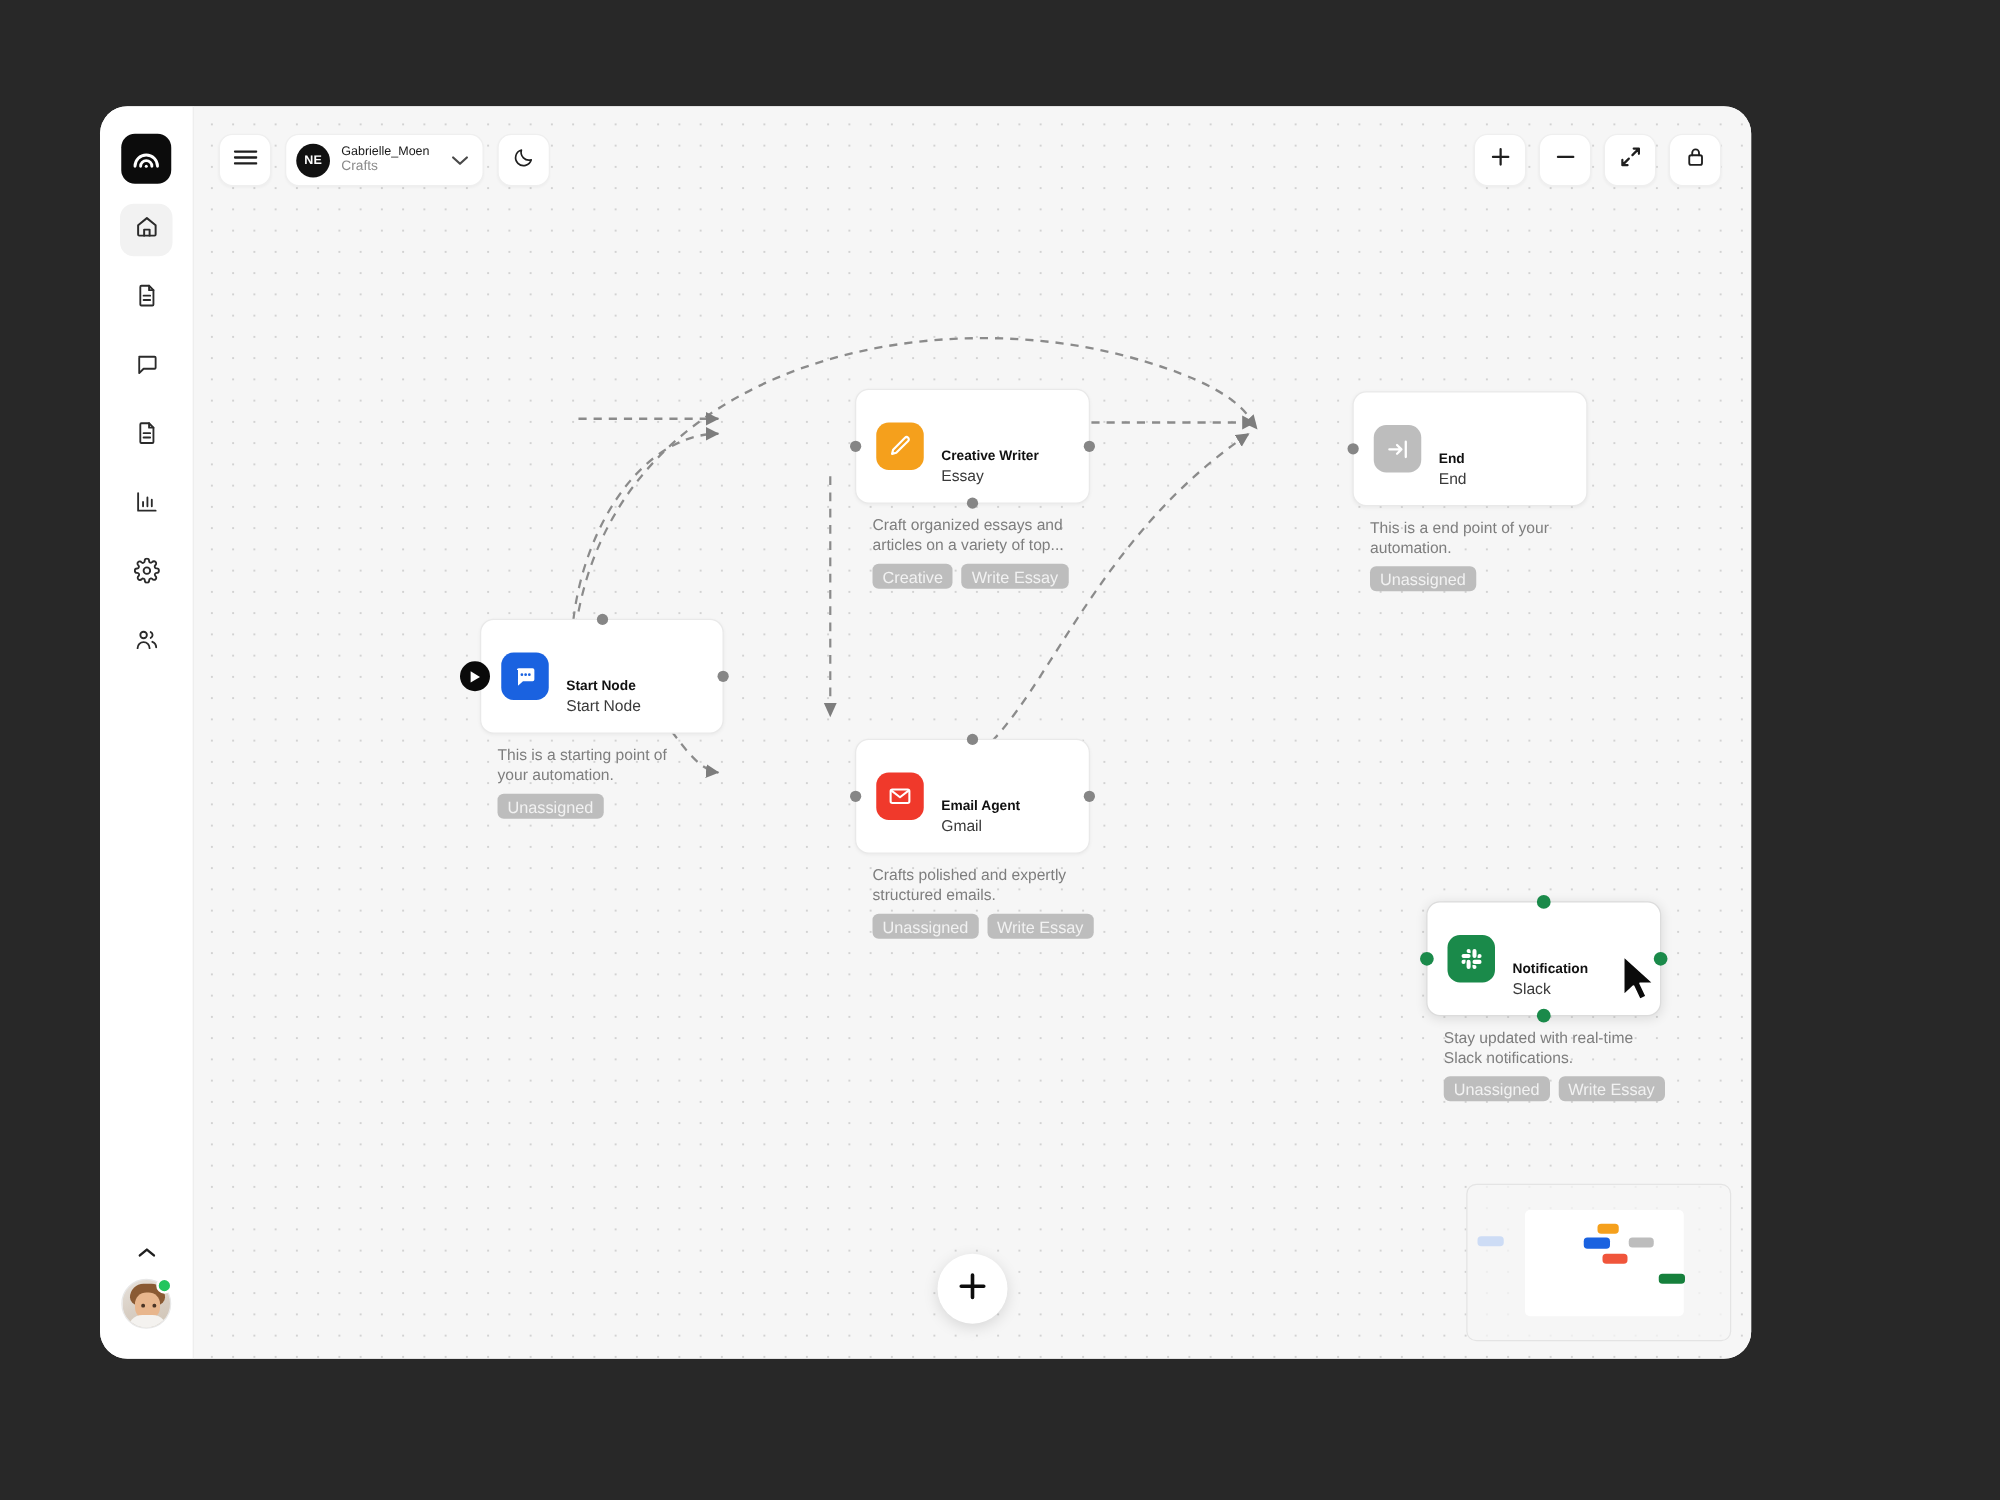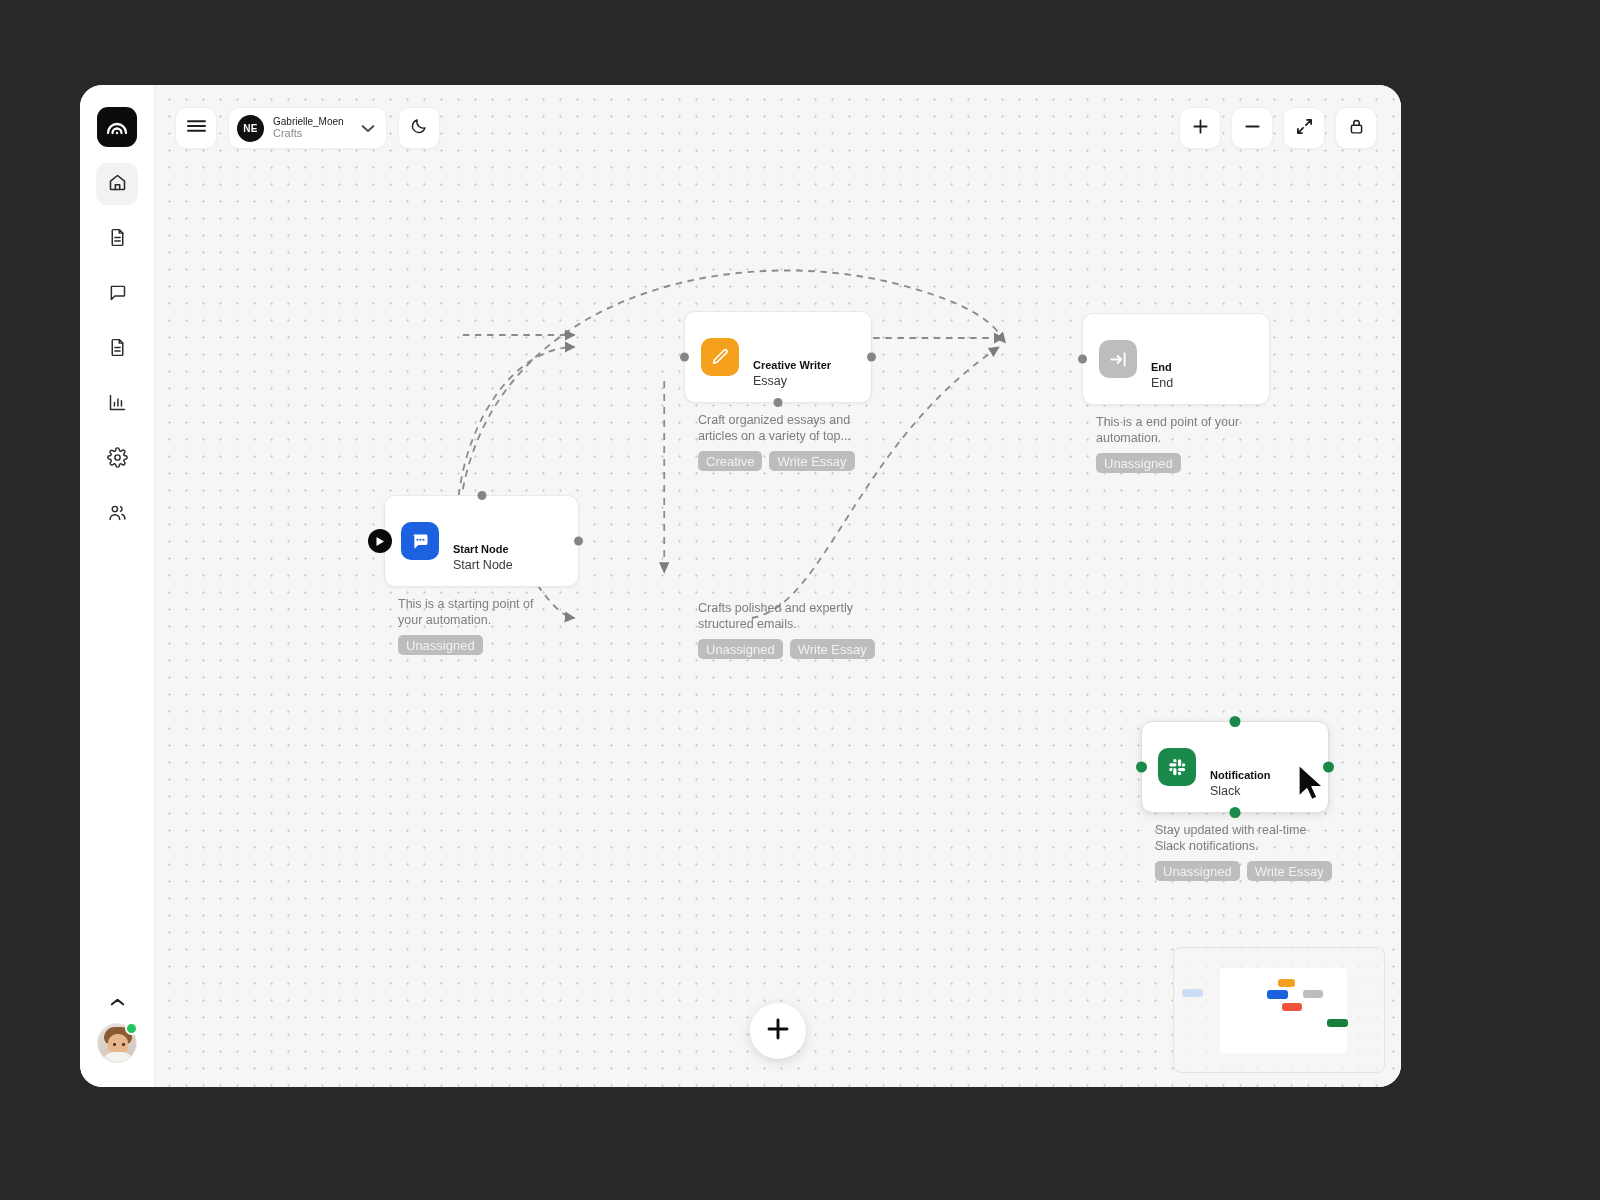--- a/index.html
+++ b/index.html
@@ -431,20 +431,35 @@
         </div>
       </div>
       <div class="node-desc">Craft organized essays and articles on a variety of top...</div>
       <div class="node-tags">
         <span class="tag">Creative</span>
         <span class="tag">Write Essay</span>
       </div>
     </div>
 
     <div class="node-group" style="left:529px; top:506px; width:188px;">
+      <div class="node-card">
+        <span class="handle h-left"></span>
+        <span class="handle h-right"></span>
+        <span class="handle h-top"></span>
+        <div class="node-icon" style="background:#f0392b">
+          <svg width="20" height="20" viewBox="0 0 24 24" fill="none" stroke="#fff" stroke-width="2" stroke-linecap="round" stroke-linejoin="round">
+            <rect x="3" y="5.5" width="18" height="13" rx="1.6"></rect>
+            <path d="M3.8 6.6 12 13l8.2-6.4"></path>
+          </svg>
+        </div>
+        <div>
+          <div class="node-title">Email Agent</div>
+          <div class="node-sub">Gmail</div>
+        </div>
+      </div>
       <div class="node-desc">Crafts polished and expertly structured emails.</div>
       <div class="node-tags">
         <span class="tag">Unassigned</span>
         <span class="tag">Write Essay</span>
       </div>
     </div>
 
     <div class="node-group" style="left:927px; top:228px; width:188px;">
       <div class="node-card">
         <span class="handle h-left"></span>

